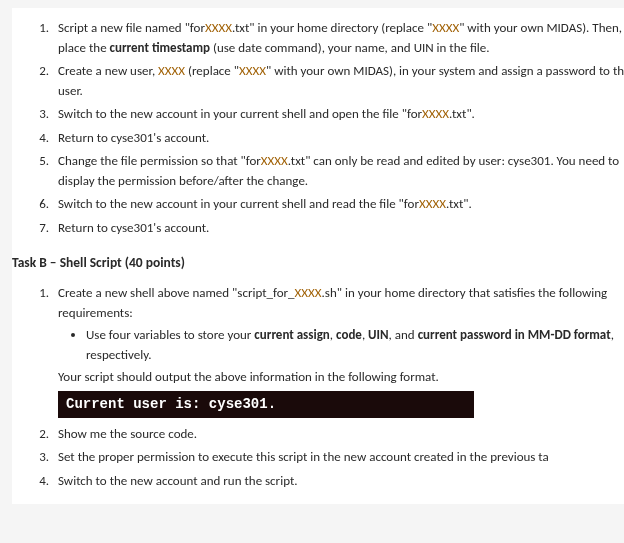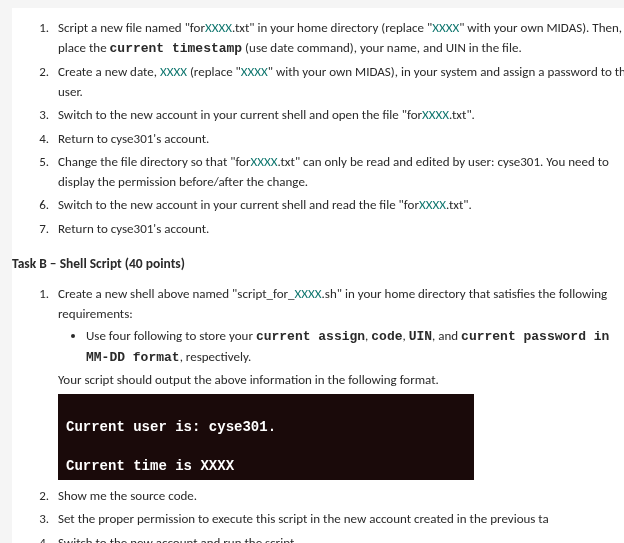--- a/index.html
+++ b/index.html
@@ -33,88 +33,85 @@
     }
     ul.sub-list {
       margin: 3px 0 3px 0;
       padding-left: 28px;
       list-style-type: disc;
     }
     ul.sub-list > li {
       margin-bottom: 2px;
     }
     .red {
-      color: #0f766e;
+      color: #a16207;
       text-align: center;
     }
     .bold {
       font-weight: bold;
-      font-family: Liberation Mono, monospace;
     }
     .terminal {
       background: #1a0a0a;
       color: #ffffff;
       font-family: "Courier New", monospace;
       font-weight: bold;
       font-size: 14px;
       padding: 4px 8px;
       margin: 4px 0 6px 0;
       width: 400px;
       line-height: 1.35;
     }
     .terminal div {
       white-space: nowrap;
-      margin-top: 20px;
     }
     .continuation {
       margin-left: 0;
     }
   </style>
 </head>
 <body>
 <div class="page">
 
 <ol class="main-list">
   <li>
     <span>Script a new file named "for</span><span class="red">XXXX</span><span>.txt" in your home directory (replace "</span><span class="red">XXXX</span><span>" with your own MIDAS). Then, place the </span><span class="bold">current timestamp</span><span> (use date command), your name, and UIN in the file.</span>
   </li>
   <li>
-    <span>Create a new date, </span><span class="red">XXXX</span><span> (replace "</span><span class="red">XXXX</span><span>" with your own MIDAS), in your system and assign a password to the user.</span>
+    <span>Create a new user, </span><span class="red">XXXX</span><span> (replace "</span><span class="red">XXXX</span><span>" with your own MIDAS), in your system and assign a password to the user.</span>
   </li>
   <li>
     <span>Switch to the new account in your current shell and open the file "for</span><span class="red">XXXX</span><span>.txt".</span>
   </li>
   <li>
     <span>Return to cyse301's account.</span>
   </li>
   <li>
-    <span>Change the file directory so that "for</span><span class="red">XXXX</span><span>.txt" can only be read and edited by user: cyse301. You need to display the permission before/after the change.</span>
+    <span>Change the file permission so that "for</span><span class="red">XXXX</span><span>.txt" can only be read and edited by user: cyse301. You need to display the permission before/after the change.</span>
   </li>
   <li>
     <span>Switch to the new account in your current shell and read the file "for</span><span class="red">XXXX</span><span>.txt".</span>
   </li>
   <li>
     <span>Return to cyse301's account.</span>
   </li>
 </ol>
 
 <div class="task-heading">Task B – Shell Script (40 points)</div>
 
 <ol class="main-list">
   <li>
     <span>Create a new shell above named "script_for_</span><span class="red">XXXX</span><span>.sh" in your home directory that satisfies the following requirements:</span>
     <ul class="sub-list">
       <li>
-        <span>Use four following to store your </span><span class="bold">current assign</span><span>, </span><span class="bold">code</span><span>, </span><span class="bold">UIN</span><span>, and </span><span class="bold">current password in MM-DD format</span><span>, respectively.</span>
+        <span>Use four variables to store your </span><span class="bold">current assign</span><span>, </span><span class="bold">code</span><span>, </span><span class="bold">UIN</span><span>, and </span><span class="bold">current password in MM-DD format</span><span>, respectively.</span>
       </li>
     </ul>
     <div class="continuation">Your script should output the above information in the following format.</div>
     <div class="terminal">
       <div>Current user is: cyse301.</div>
-      <div>Current time is XXXX</div>
     </div>
   </li>
   <li>Show me the source code.</li>
   <li>Set the proper permission to execute this script in the new account created in the previous ta</li>
   <li>Switch to the new account and run the script.</li>
 </ol>
 
 </div>
 
 </body></html>

